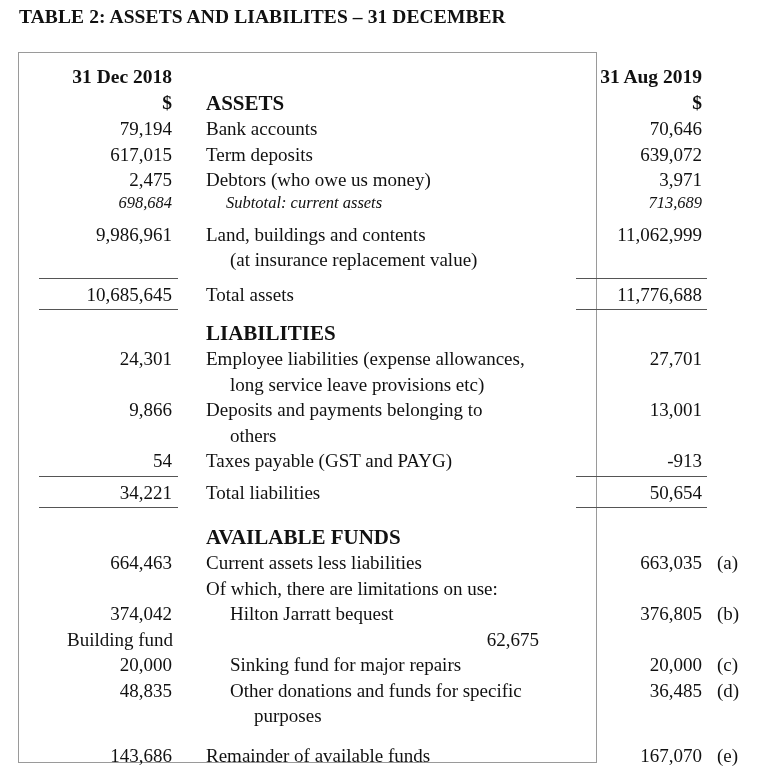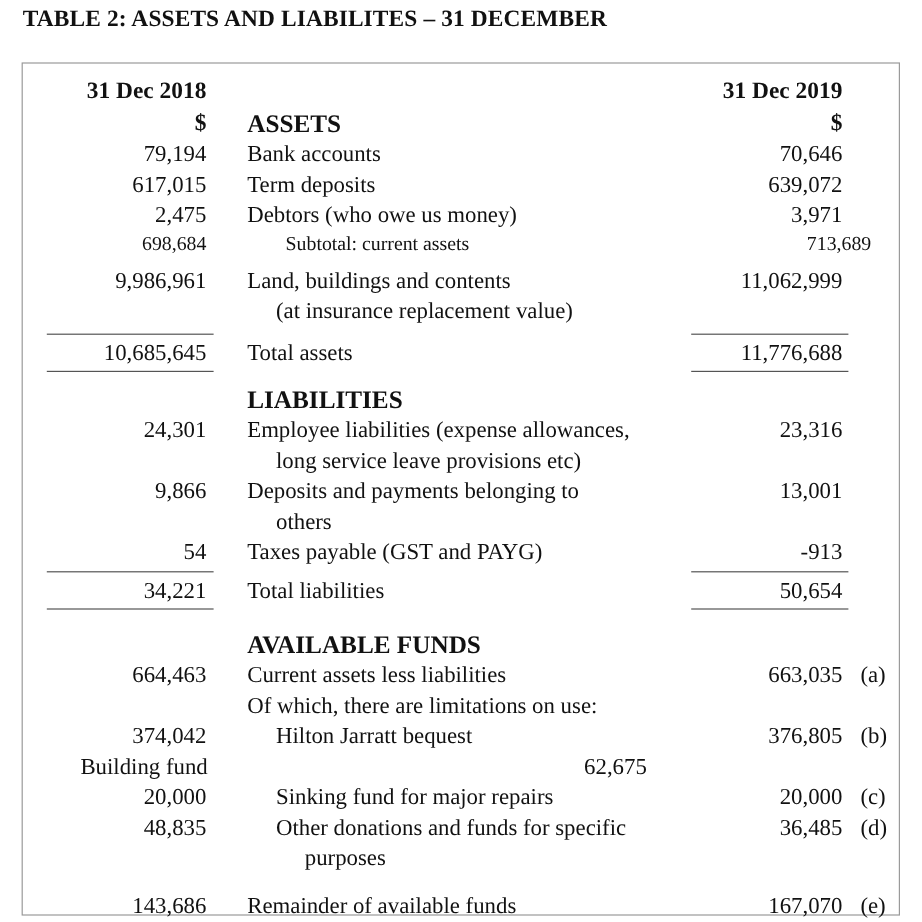--- a/index.html
+++ b/index.html
@@ -23,21 +23,21 @@
     font-size: 19.5px;
     font-weight: bold;
     letter-spacing: 0.1px;
     white-space: nowrap;
   }
 
   #table-box {
     position: absolute;
     left: 18px;
     top: 52px;
-    width: 732px;
+    width: 579px;
     height: 711px;
     border: 1px solid #9a9a9a;
     box-sizing: border-box;
     background: #ffffff;
   }
 
   .row {
     position: relative;
     display: flex;
     align-items: flex-start;
@@ -70,21 +70,21 @@
     width: 32px;
     flex: 0 0 32px;
     text-align: left;
     box-sizing: border-box;
   }
 
   
   .rowtext { font-size: 19px; line-height: 25.5px; }
   .hdr { font-weight: bold; font-size: 19.5px; line-height: 26px; }
   .section-head { font-weight: bold; font-size: 21px; }
-  .italic { font-size: 16.5px; gap: 12px; }
+  .italic { font-style: italic; font-size: 16.5px; }
   .bold { font-weight: normal; }
   .indent1 { padding-left: 46px; }
   .indent2 { padding-left: 48px; }
   .hang { padding-left: 24px; text-indent: 0; }
   .hang .cont { display: block; padding-left: 24px; }
 
   
   .ruled .c-left,
   .ruled .c-right {
     position: relative;
@@ -117,21 +117,21 @@
 <body>
 
 <div id="page-title">TABLE 2:  ASSETS AND LIABILITES – 31 DECEMBER</div>
 
 <div id="table-box">
   <div class="inner">
 
     <div class="row hdr">
       <div class="c-left">31 Dec 2018</div>
       <div class="c-label"></div>
-      <div class="c-right">31 Dec 2019</div>
+      <div class="c-right">31 Aug 2019</div>
       <div class="c-note"></div>
     </div>
 
     <div class="row hdr">
       <div class="c-left">$</div>
       <div class="c-label section-head">ASSETS</div>
       <div class="c-right">$</div>
       <div class="c-note"></div>
     </div>
 
@@ -192,21 +192,21 @@
       <div class="c-right"></div>
       <div class="c-note"></div>
     </div>
 
     <div class="row rowtext">
       <div class="c-left">24,301</div>
       <div class="c-label hang">
         <span>Employee liabilities (expense allowances,</span>
         <span class="cont">long service leave provisions etc)</span>
       </div>
-      <div class="c-right">23,316</div>
+      <div class="c-right">27,701</div>
       <div class="c-note"></div>
     </div>
 
     <div class="row rowtext">
       <div class="c-left">9,866</div>
       <div class="c-label hang">
         <span>Deposits and payments belonging to</span>
         <span class="cont">others</span>
       </div>
       <div class="c-right">13,001</div>

